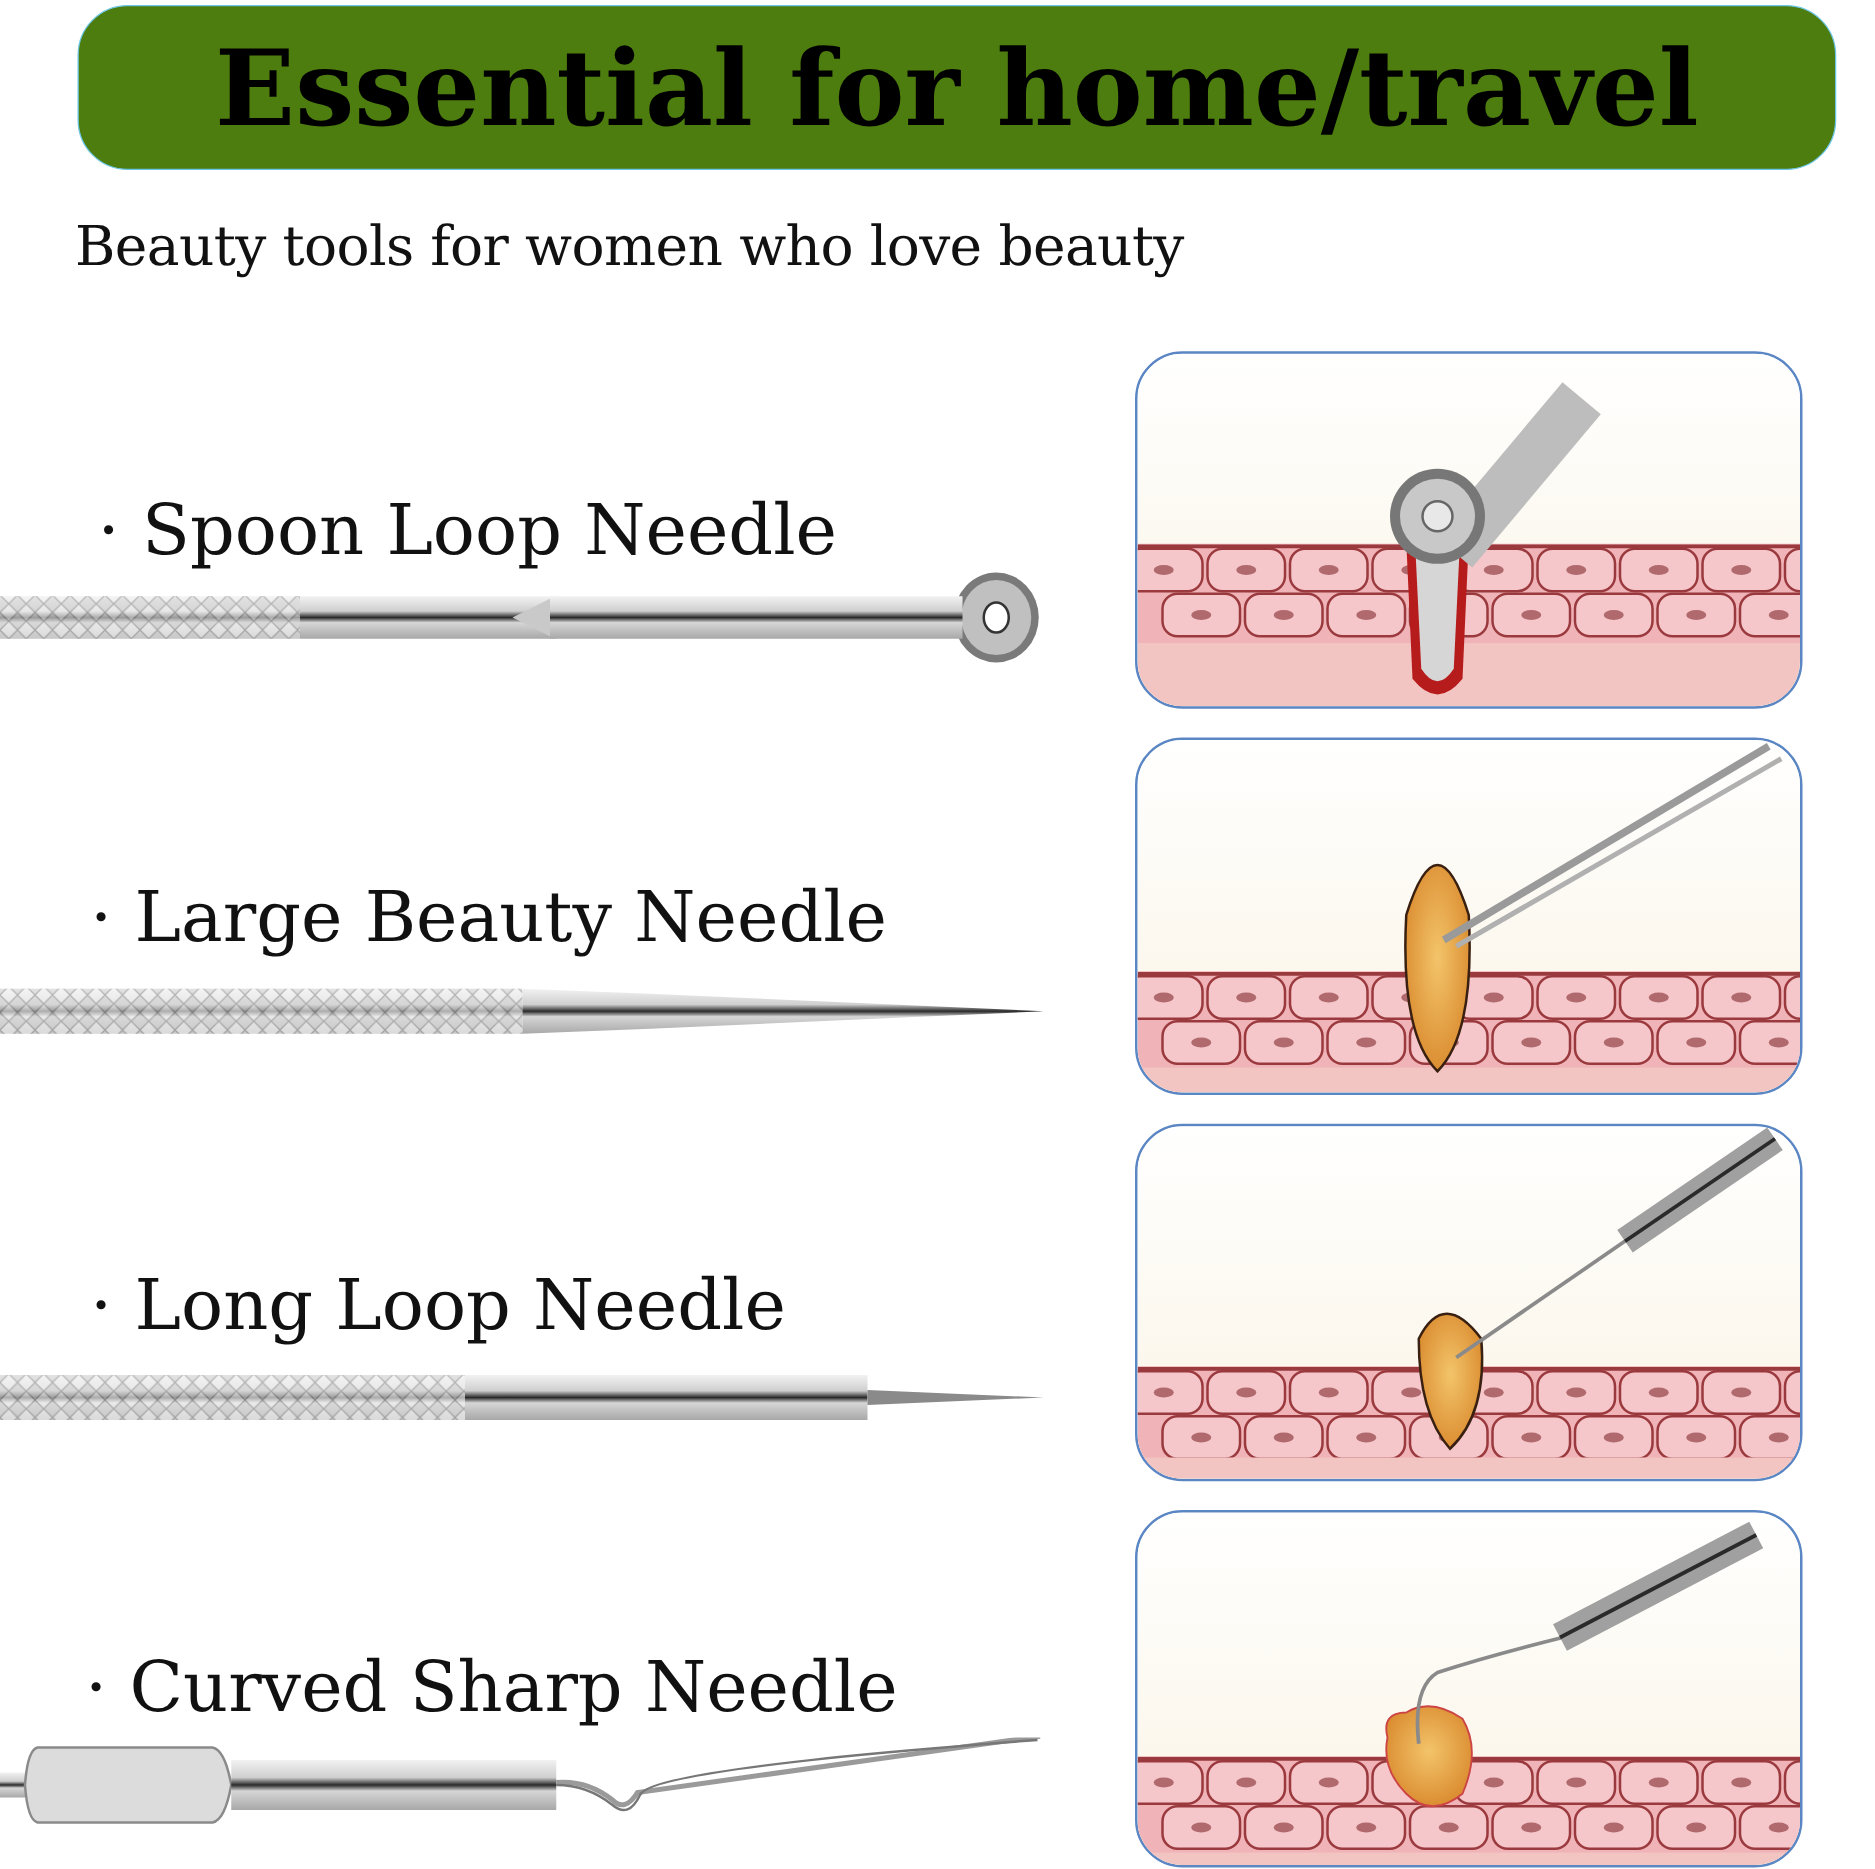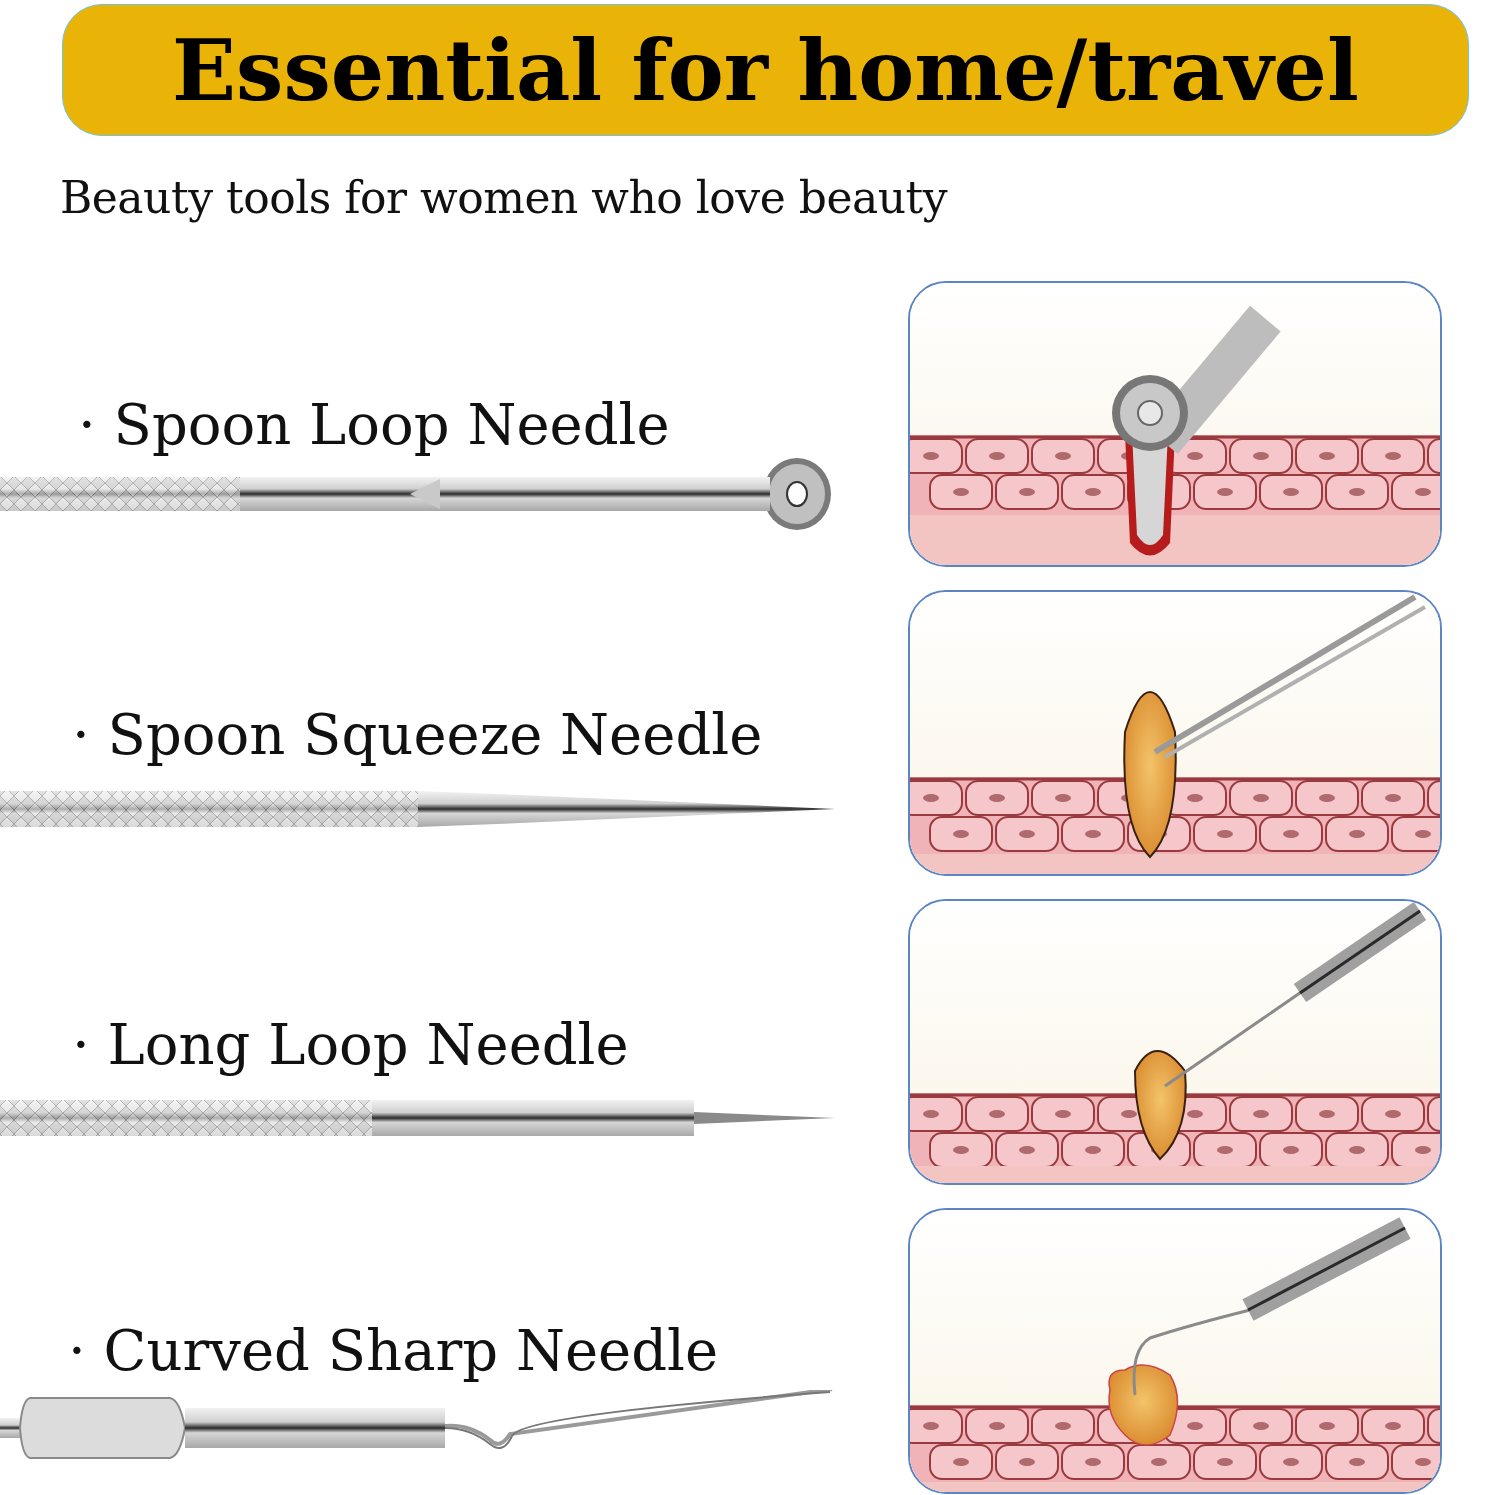--- a/index.html
+++ b/index.html
@@ -1,20 +1,20 @@
 <!DOCTYPE html>
 <html><head>
 <meta charset="utf-8">
 <style>
   html, body { margin:0; padding:0; background:#ffffff; }
   body { width:1500px; height:1495px; position:relative; overflow:hidden; font-family:"DejaVu Serif", serif; }
 
   .banner {
     position:absolute; left:62px; top:4px; width:1405px; height:130px;
-    background:#eab308; border-radius:40px; border:1px solid #6ac6e4;
+    background:#4d7c0f; border-radius:40px; border:1px solid #6ac6e4;
     display:flex; align-items:center; justify-content:center;
   }
   .banner-title {
     font-family:"DejaVu Serif", serif; font-weight:bold; font-size:84px;
     color:#000; letter-spacing:0px; transform:scaleX(1.0); white-space:nowrap;
   }
   .subtitle {
     position:absolute; left:60px; top:172px; width:1440px;
     font-family:"DejaVu Serif", serif; font-size:44px; color:#111;
     white-space:nowrap; letter-spacing:-0.5px;
@@ -125,21 +125,21 @@
     <rect x="0" y="232" width="530" height="50" fill="#f2c4c2"></rect>
     <path d="M215 150 L220 260 Q240 285 260 260 L265 150 Z" fill="#b71c1c"></path>
     <path d="M222 150 L227 252 Q240 272 253 252 L258 150 Z" fill="#d6d6d6"></path>
     <rect x="250" y="-10" width="40" height="160" fill="#bdbdbd" transform="rotate(40 250 130)"></rect>
     <circle cx="240" cy="130" r="38" fill="#777"></circle>
     <circle cx="240" cy="130" r="30" fill="#c8c8c8"></circle>
     <circle cx="240" cy="130" r="12" fill="#e8e8e8" stroke="#666" stroke-width="2"></circle>
   </svg>
 </div>
 
-<div class="tool-label" style="left:72px; top:702px;">· Spoon Squeeze Needle</div>
+<div class="tool-label" style="left:72px; top:702px;">· Large Beauty Needle</div>
 <svg class="tool-svg" style="top:775px;" width="850" height="70">
   <rect x="0" y="16" width="418" height="36" fill="url(#knurl)"></rect>
   <rect x="0" y="16" width="418" height="36" fill="url(#metal)" opacity="0.35"></rect>
   <path d="M418 16 L520 20 L835 34 L520 48 L418 52 Z" fill="url(#metal)"></path>
 </svg>
 
 <div class="panel" style="top:590px;">
   <svg width="530" height="282">
     <rect width="530" height="282" fill="url(#skinTop)"></rect>
     <use href="#cells" y="185"></use>

